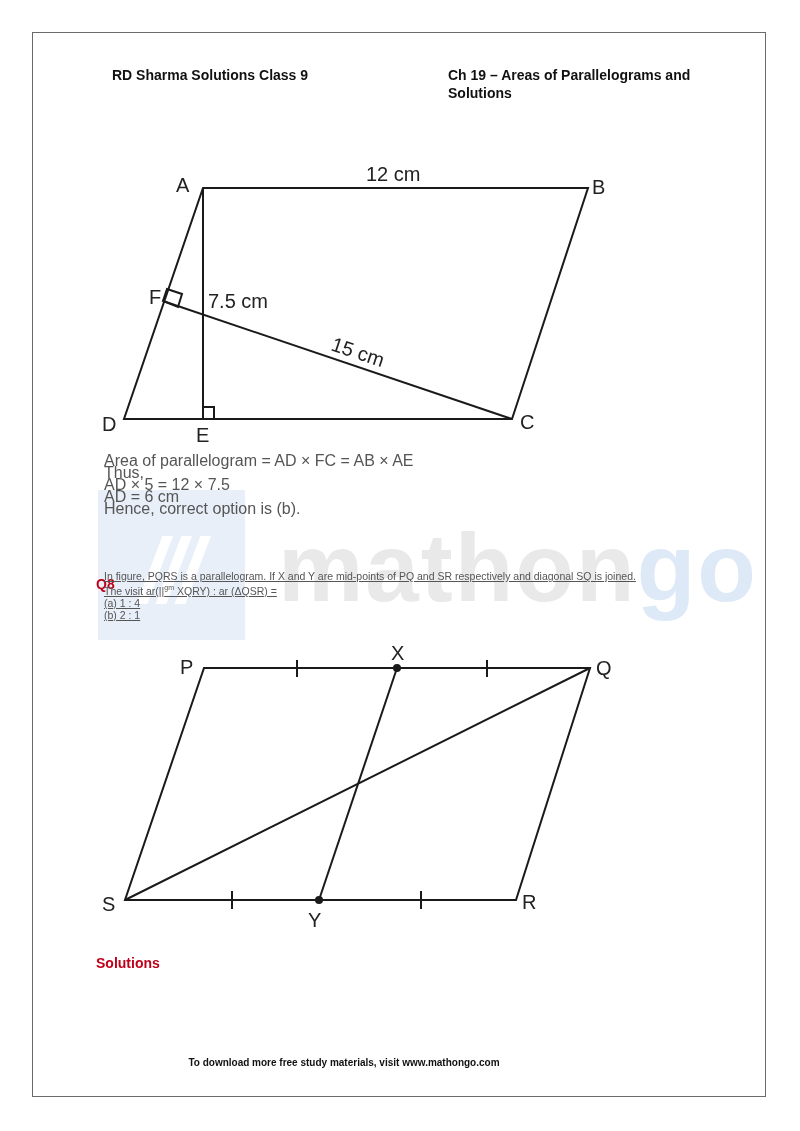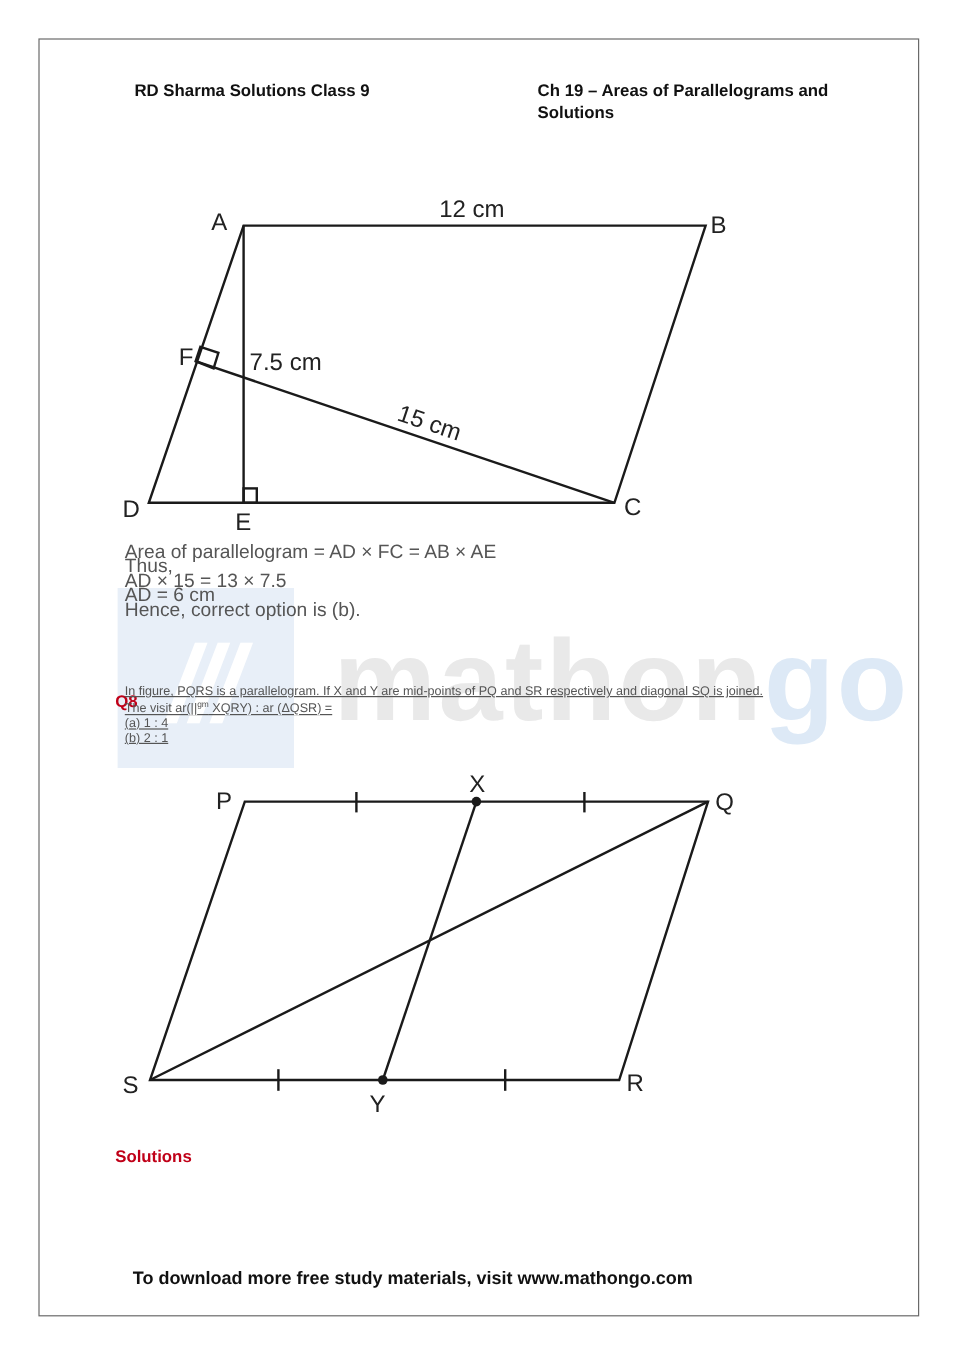--- a/index.html
+++ b/index.html
@@ -23,21 +23,21 @@
   .solution-text div { white-space: nowrap; }
   .q-label { position: absolute; left: 96px; font-weight: bold; font-size: 14px; color: #c00018; }
   .q8-label { top: 528px; margin-top: 48px; }
   .sol-label { top: 955px; }
   .q-text { position: absolute; left: 104px; top: 570px; font-size: 10.5px; color: #555; line-height: 12px; text-decoration: underline; }
   .q-text div { white-space: nowrap; }
   .q-text sup { font-size: 7px; }
   svg.fig { position: absolute; left: 0; top: 0; }
   .fig-label { font-family: "Liberation Sans", sans-serif; font-size: 20px; fill: #222; }
   .footer { position: absolute; left: 0; width: 688px; top: 1057px; text-align: center;
-            font-weight: bold; font-size: 15px; color: #111; }
+            font-weight: bold; font-size: 10px; color: #111; }
 </style>
 </head>
 <body>
 
 <div class="page-border"></div>
 
 <div class="hdr hdr-left">RD Sharma Solutions Class 9</div>
 <div class="hdr hdr-right">
   <div>Ch 19 – Areas of Parallelograms and</div>
   <div>Solutions</div>
@@ -62,21 +62,21 @@
   <text class="fig-label" x="196" y="442">E</text>
   <text class="fig-label" x="149" y="304">F</text>
   <text class="fig-label" x="366" y="181">12 cm</text>
   <text class="fig-label" x="208" y="308">7.5 cm</text>
   <text class="fig-label" x="330" y="350" transform="rotate(18.5 330 350)">15 cm</text>
 </svg>
 
 <div class="solution-text">
   <div>Area of parallelogram = AD × FC = AB × AE</div>
   <div>Thus,</div>
-  <div>AD × 15 = 13 × 7.5</div>
+  <div>AD × 5 = 12 × 7.5</div>
   <div>AD = 6 cm</div>
   <div>Hence, correct option is (b).</div>
 </div>
 
 <div class="q-label q8-label">Q8</div>
 
 <div class="q-text">
   <div>In figure, PQRS is a parallelogram. If X and Y are mid-points of PQ and SR respectively and diagonal SQ is joined.</div>
   <div><span>The visit ar(||</span><sup>gm</sup><span> XQRY) : ar (ΔQSR) =</span></div>
   <div>(a) 1 : 4</div>

